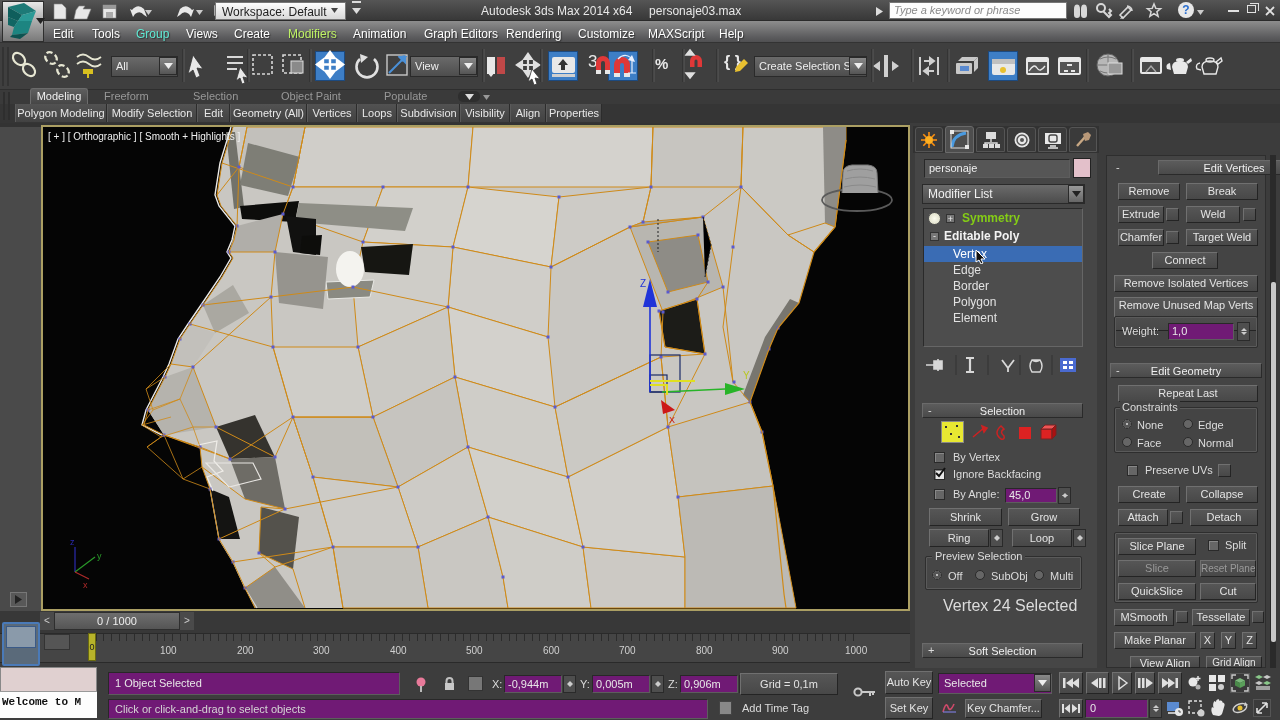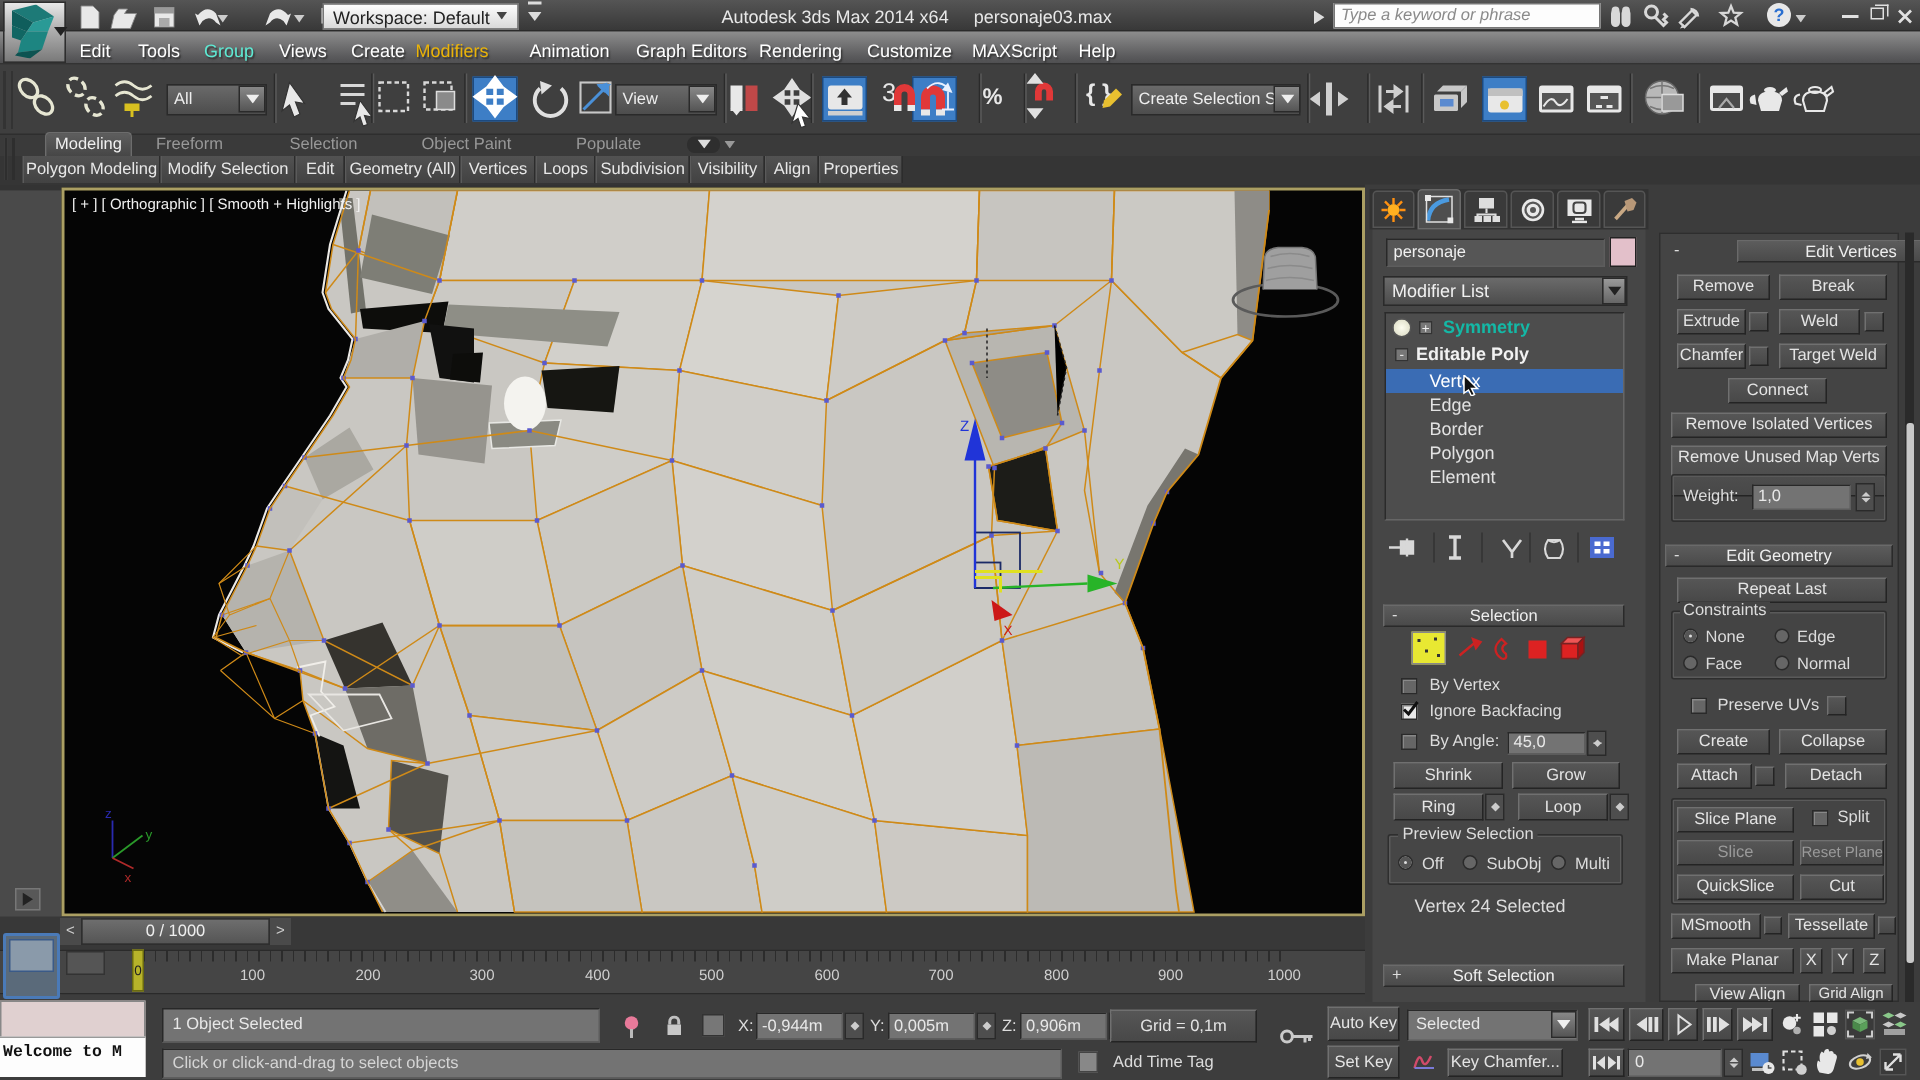--- a/index.html
+++ b/index.html
@@ -1,19 +1,19 @@
 <!DOCTYPE html>
 <html><head><meta charset="utf-8"><style>
 *{margin:0;padding:0;box-sizing:border-box}
 html,body{width:1280px;height:720px;overflow:hidden}
 body{position:relative;background:#3c3c3c;font-family:"Liberation Sans",sans-serif;color:#ddd}
 .abs{position:absolute}
 .b{position:absolute;background:linear-gradient(#565656,#484848);border:1px solid;border-color:#707070 #242424 #242424 #707070;color:#e4e4e4;font-size:11px;text-align:center;overflow:hidden;white-space:nowrap}
 .hdr{position:absolute;background:linear-gradient(#5c5c5c,#4a4a4a);border:1px solid;border-color:#6a6a6a #2a2a2a #2a2a2a #6a6a6a;color:#efefef;font-size:11px;text-align:center}
-.sunk{position:absolute;background:#737373;border:1px solid;border-color:#282828 #5d5d5d #5d5d5d #282828;color:#e8e8e8;font-size:11px}
+.sunk{position:absolute;background:#701a75;border:1px solid;border-color:#282828 #5d5d5d #5d5d5d #282828;color:#e8e8e8;font-size:11px}
 .cb{position:absolute;width:11px;height:11px;background:#666;border:1px solid #2a2a2a;box-shadow:inset 1px 1px 0 #888}
 .rad{position:absolute;width:10px;height:10px;border-radius:50%;background:#666;border:1px solid #2a2a2a}
 .lbl{position:absolute;font-size:11px;color:#dcdcdc;white-space:nowrap}
 .grp{position:absolute;border:1px solid #2e2e2e;box-shadow:inset 0 0 0 1px #5a5a5a;border-radius:2px}
 .spin{position:absolute;width:13px;background:#4e4e4e;border:1px solid #2a2a2a}
 .spin:before{content:"";position:absolute;left:3px;top:2px;border:3px solid transparent;border-bottom-color:#ccc}
 .spin:after{content:"";position:absolute;left:3px;bottom:2px;border:3px solid transparent;border-top-color:#ccc}
 .seg{position:absolute;top:0;height:18px;background:linear-gradient(#525252,#424242);border-right:1px solid #2c2c2c;border-left:1px solid #5a5a5a;color:#e8e8e8;font-size:11px;text-align:center;line-height:18px}
 </style></head>
 <body>
@@ -47,21 +47,21 @@
 <div class="abs" style="left:1265px;top:3px;color:#e0e0e0;font-size:12px;font-weight:bold"><svg width="10" height="10" viewBox="0 0 10 10" style="vertical-align:middle">
       <path d="M1,1 L9,9 M9,1 L1,9" stroke="currentColor" stroke-width="1.8"></path>
     </svg></div>
 
 <div class="abs" style="left:0;top:21px;width:1280px;height:22px;background:linear-gradient(#8d8d8d,#5a5a5c 80%,#505052);border-bottom:1px solid #333"></div>
 <div class="lbl" style="left:53px;top:27px;font-size:12px;color:#fff;text-shadow:1px 1px 1px #333">Edit</div>
 <div class="lbl" style="left:92px;top:27px;font-size:12px;color:#fff;text-shadow:1px 1px 1px #333">Tools</div>
 <div class="lbl" style="left:136px;top:27px;font-size:12px;color:#5eead4;text-shadow:1px 1px 1px #333">Group</div>
 <div class="lbl" style="left:186px;top:27px;font-size:12px;color:#fff;text-shadow:1px 1px 1px #333">Views</div>
 <div class="lbl" style="left:234px;top:27px;font-size:12px;color:#fff;text-shadow:1px 1px 1px #333">Create</div>
-<div class="lbl" style="left:277px;top:27px;font-size:12px;color:#eab308;text-shadow:1px 1px 1px #333">Modifiers</div>
+<div class="lbl" style="left:288px;top:27px;font-size:12px;color:#bef264;text-shadow:1px 1px 1px #333">Modifiers</div>
 <div class="lbl" style="left:353px;top:27px;font-size:12px;color:#fff;text-shadow:1px 1px 1px #333">Animation</div>
 <div class="lbl" style="left:424px;top:27px;font-size:12px;color:#fff;text-shadow:1px 1px 1px #333">Graph Editors</div>
 <div class="lbl" style="left:506px;top:27px;font-size:12px;color:#fff;text-shadow:1px 1px 1px #333">Rendering</div>
 <div class="lbl" style="left:578px;top:27px;font-size:12px;color:#fff;text-shadow:1px 1px 1px #333">Customize</div>
 <div class="lbl" style="left:648px;top:27px;font-size:12px;color:#fff;text-shadow:1px 1px 1px #333">MAXScript</div>
 <div class="lbl" style="left:719px;top:27px;font-size:12px;color:#fff;text-shadow:1px 1px 1px #333">Help</div>
 
 <svg class="abs" style="left:46px;top:2px" width="320" height="19" viewBox="0 0 320 19">
 <g fill="#e8e8e8" stroke="#888" stroke-width="0.6">
 <path d="M8,2 h8 l4,4 v11 h-12 z"></path>
@@ -740,21 +740,21 @@
 <div class="abs" style="left:1073px;top:158px;width:18px;height:20px;background:#e3c0ca;border:1px solid #222"></div>
 
 <div class="abs" style="left:922px;top:184px;width:163px;height:20px;background:linear-gradient(#6b6b6b,#4c4c4c);border:1px solid #2a2a2a;color:#f0f0f0;font-size:12px;padding:2px 5px">Modifier List</div>
 <div class="abs" style="left:1068px;top:185px;width:16px;height:18px;background:linear-gradient(#999,#666);border:1px solid #2a2a2a;text-align:center;line-height:16px;font-size:8px;color:#222"><svg width="9" height="6" viewBox="0 0 9 6" style="vertical-align:middle">
         <polygon points="0,0 9,0 4.5,6" fill="currentColor"></polygon>
       </svg></div>
 
 <div class="abs" style="left:923px;top:208px;width:160px;height:139px;background:#4d4d4d;border:1px solid;border-color:#2a2a2a #666 #666 #2a2a2a"></div>
 <div class="abs" style="left:928px;top:212px;width:13px;height:13px;border-radius:50%;background:radial-gradient(#fdfdf0,#d8d8c0);border:1px solid #555"></div>
 <div class="abs" style="left:946px;top:214px;width:9px;height:9px;background:#777;border:1px solid #333;color:#eee;font-size:9px;line-height:8px;text-align:center">+</div>
-<div class="abs" style="left:962px;top:211px;font-size:12px;font-weight:bold;color:#14b8a6">Symmetry</div>
+<div class="abs" style="left:962px;top:211px;font-size:12px;font-weight:bold;color:#84cc16">Symmetry</div>
 <div class="abs" style="left:930px;top:232px;width:9px;height:9px;background:#777;border:1px solid #333;color:#eee;font-size:9px;line-height:7px;text-align:center">-</div>
 <div class="abs" style="left:944px;top:229px;font-size:12px;font-weight:bold;color:#f2f2f2">Editable Poly</div>
 <div class="abs" style="left:924px;top:246px;width:158px;height:16px;background:#3a6cb4"></div>
 <div class="abs" style="left:953px;top:247px;font-size:12px;color:#fff">Vertex</div>
 <div class="abs" style="left:953px;top:263px;font-size:12px;color:#e2e2e2">Edge</div>
 <div class="abs" style="left:953px;top:279px;font-size:12px;color:#e2e2e2">Border</div>
 <div class="abs" style="left:953px;top:295px;font-size:12px;color:#e2e2e2">Polygon</div>
 <div class="abs" style="left:953px;top:311px;font-size:12px;color:#e2e2e2">Element</div>
 <svg class="abs" style="left:975px;top:250px" width="12" height="14" viewBox="0 0 12 14">
       <path d="M1 0 L10 9 L6 9 L8 13 L6 14 L4 10 L1 12 Z" fill="#111" stroke="#fff" stroke-width="1"></path>
@@ -818,21 +818,21 @@
 <div class="b" style="left:1012px;top:529px;width:60px;height:18px;line-height:16px">Loop</div>
 <div class="spin" style="left:1073px;top:529px;height:18px"></div>
 <div class="grp" style="left:925px;top:556px;width:157px;height:34px"></div>
 <div class="lbl" style="left:932px;top:550px;background:#464646;padding:0 3px">Preview Selection</div>
 <div class="rad" style="left:932px;top:570px;background:#ddd;box-shadow:inset 0 0 0 3px #555"></div>
 <div class="lbl" style="left:948px;top:570px">Off</div>
 <div class="rad" style="left:975px;top:570px"></div>
 <div class="lbl" style="left:991px;top:570px">SubObj</div>
 <div class="rad" style="left:1034px;top:570px"></div>
 <div class="lbl" style="left:1050px;top:570px">Multi</div>
-<div class="lbl" style="left:943px;top:597px;font-size:12px">Vertex 24 Selected</div>
+<div class="lbl" style="left:943px;top:597px;font-size:16px">Vertex 24 Selected</div>
 <div class="hdr" style="left:922px;top:643px;width:161px;height:15px;line-height:14px">Soft Selection</div>
 <div class="abs" style="left:928px;top:644px;color:#ddd;font-size:11px">+</div>
 </div>
 
 <div id="rightpanel">
 <div class="abs" style="left:1106px;top:155px;width:160px;height:513px;background:#444;border:1px solid #2e2e2e"></div>
 <div class="hdr" style="left:1158px;top:160px;width:152px;height:15px;line-height:14px">Edit Vertices</div>
 <div class="abs" style="left:1116px;top:161px;color:#ddd;font-size:11px">-</div>
 <div class="b" style="left:1118px;top:183px;width:62px;height:17px;line-height:15px">Remove</div>
 <div class="b" style="left:1186px;top:183px;width:72px;height:17px;line-height:15px">Break</div>

